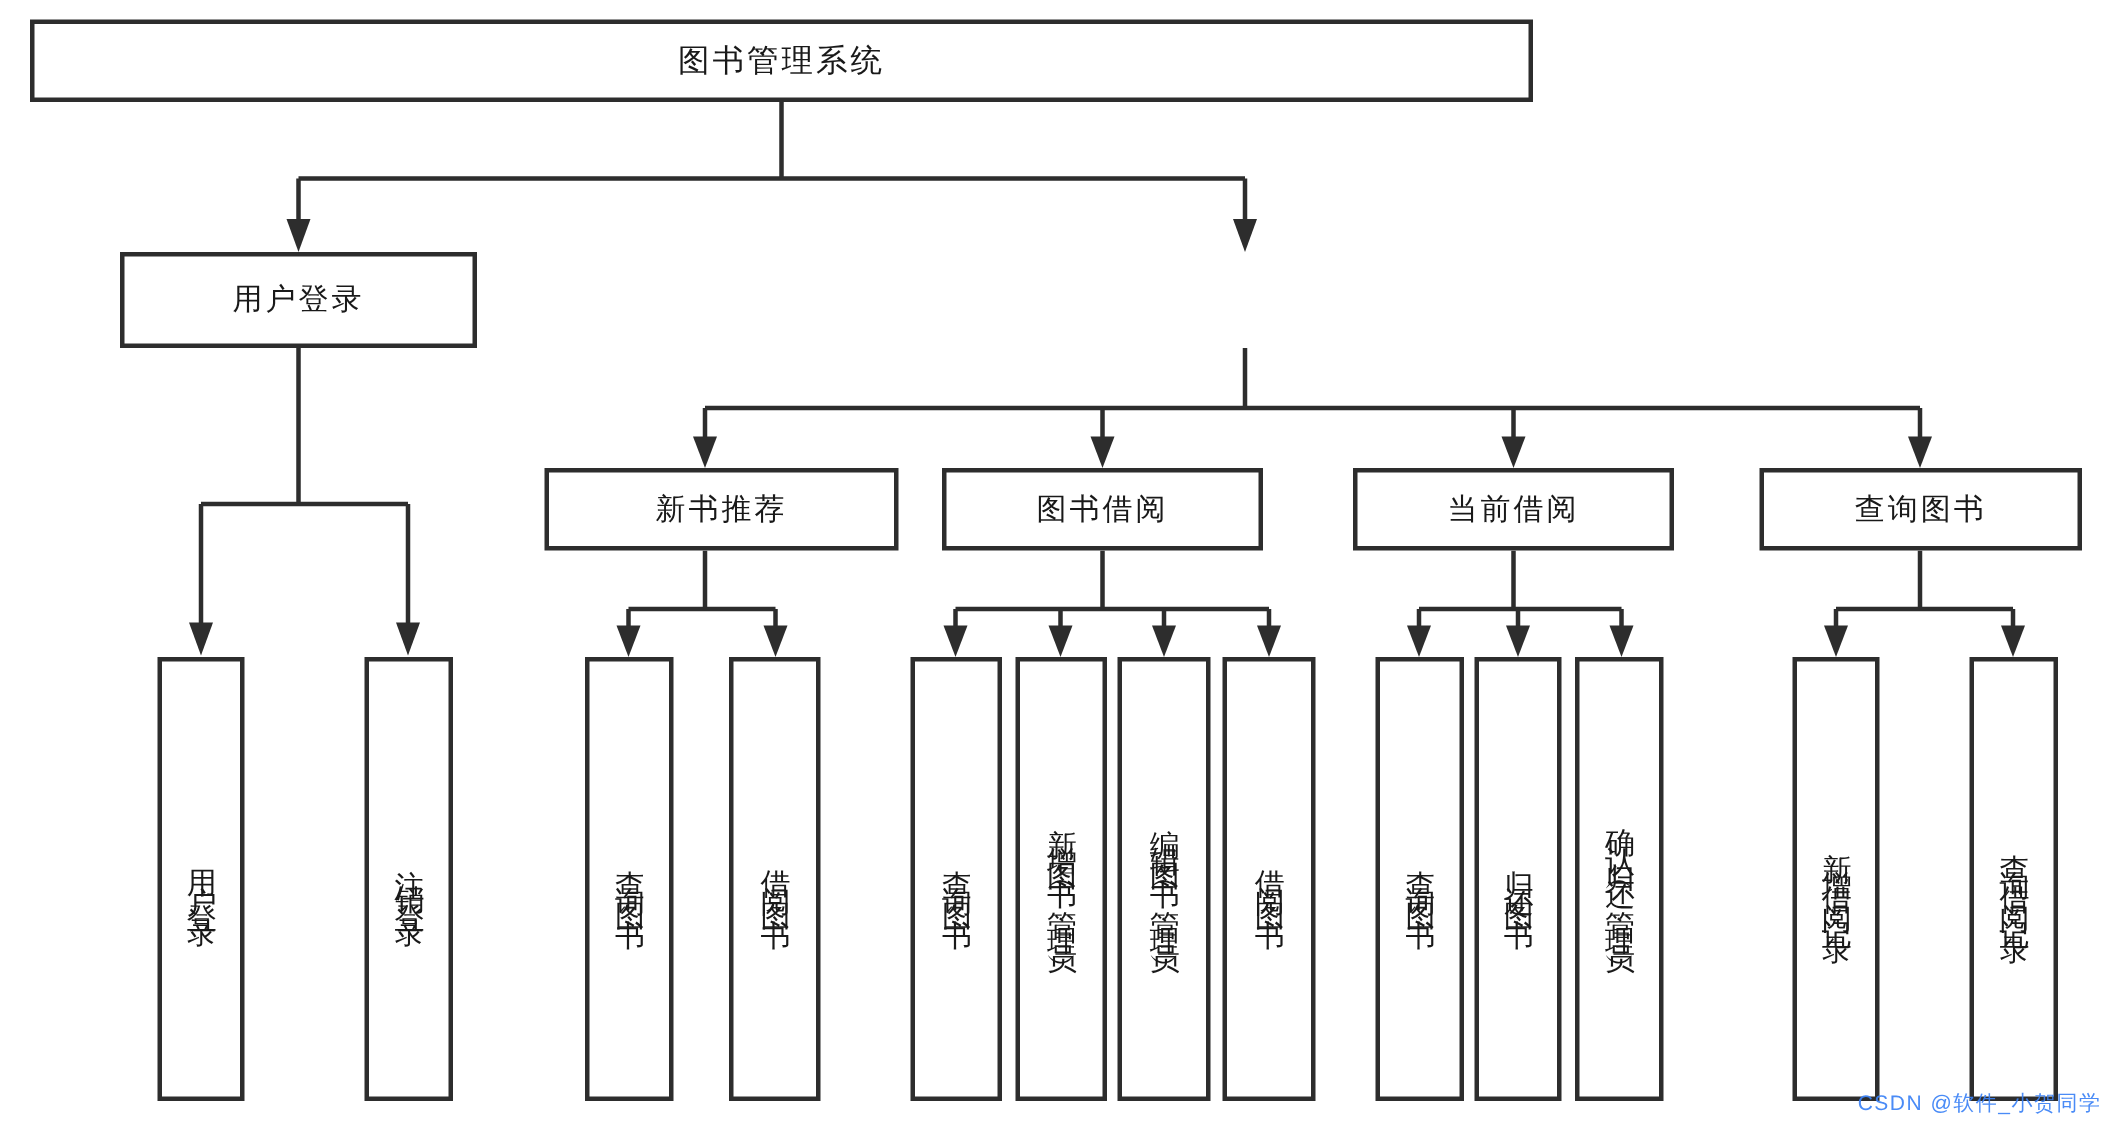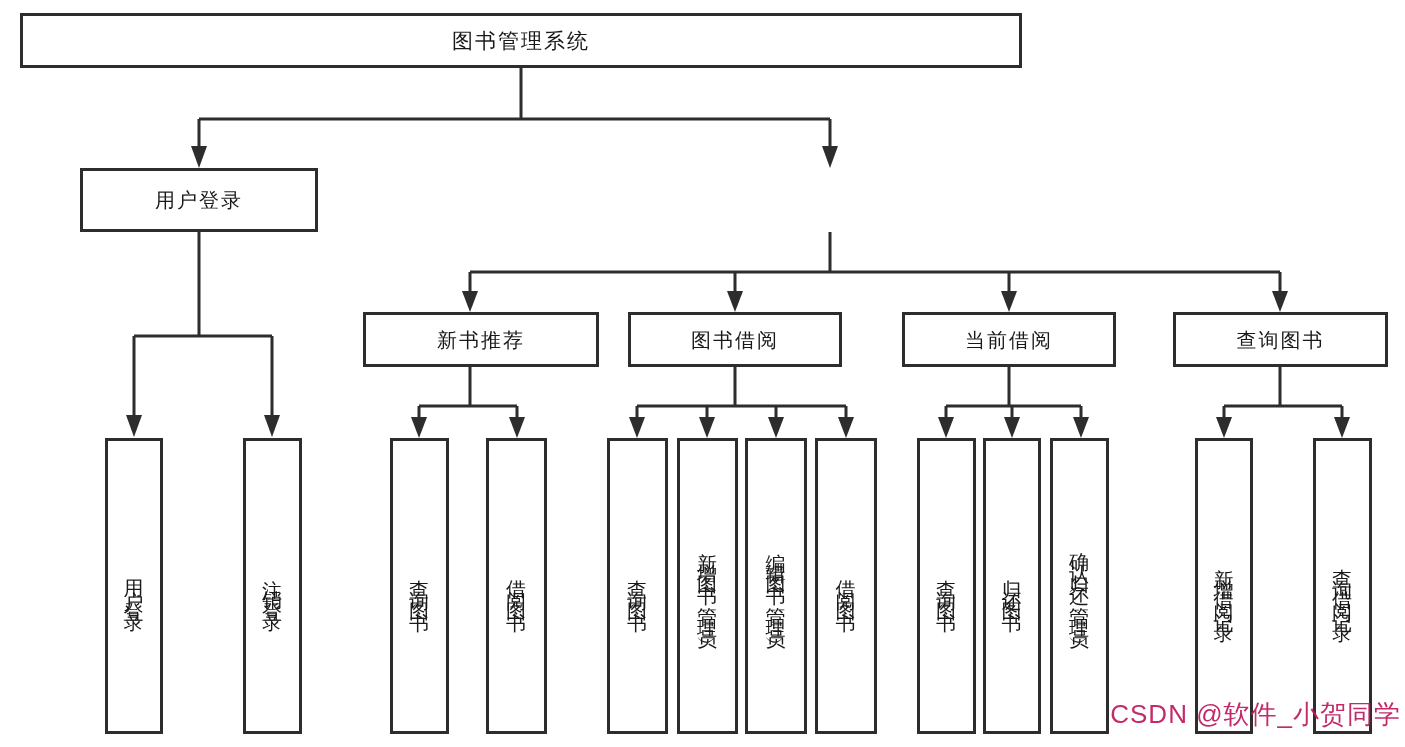--- a/index.html
+++ b/index.html
@@ -27,23 +27,23 @@
   .h{letter-spacing:2px;}
   .root{font-size:21px;}
   .v{
     writing-mode:vertical-rl;
     text-orientation:mixed;
     letter-spacing:11px;
     font-size:20px;
   }
   .watermark{
     position:absolute;
-    right:4px;bottom:15px;
-    font-size:26px;
-    color:#be185d;
+    right:4px;bottom:2px;
+    font-size:14px;
+    color:#3b82f6;
     opacity:.92;
     letter-spacing:1px;
     white-space:nowrap;
   }
 </style>
 </head>
 <body>
 
 <div class="stage">
 

